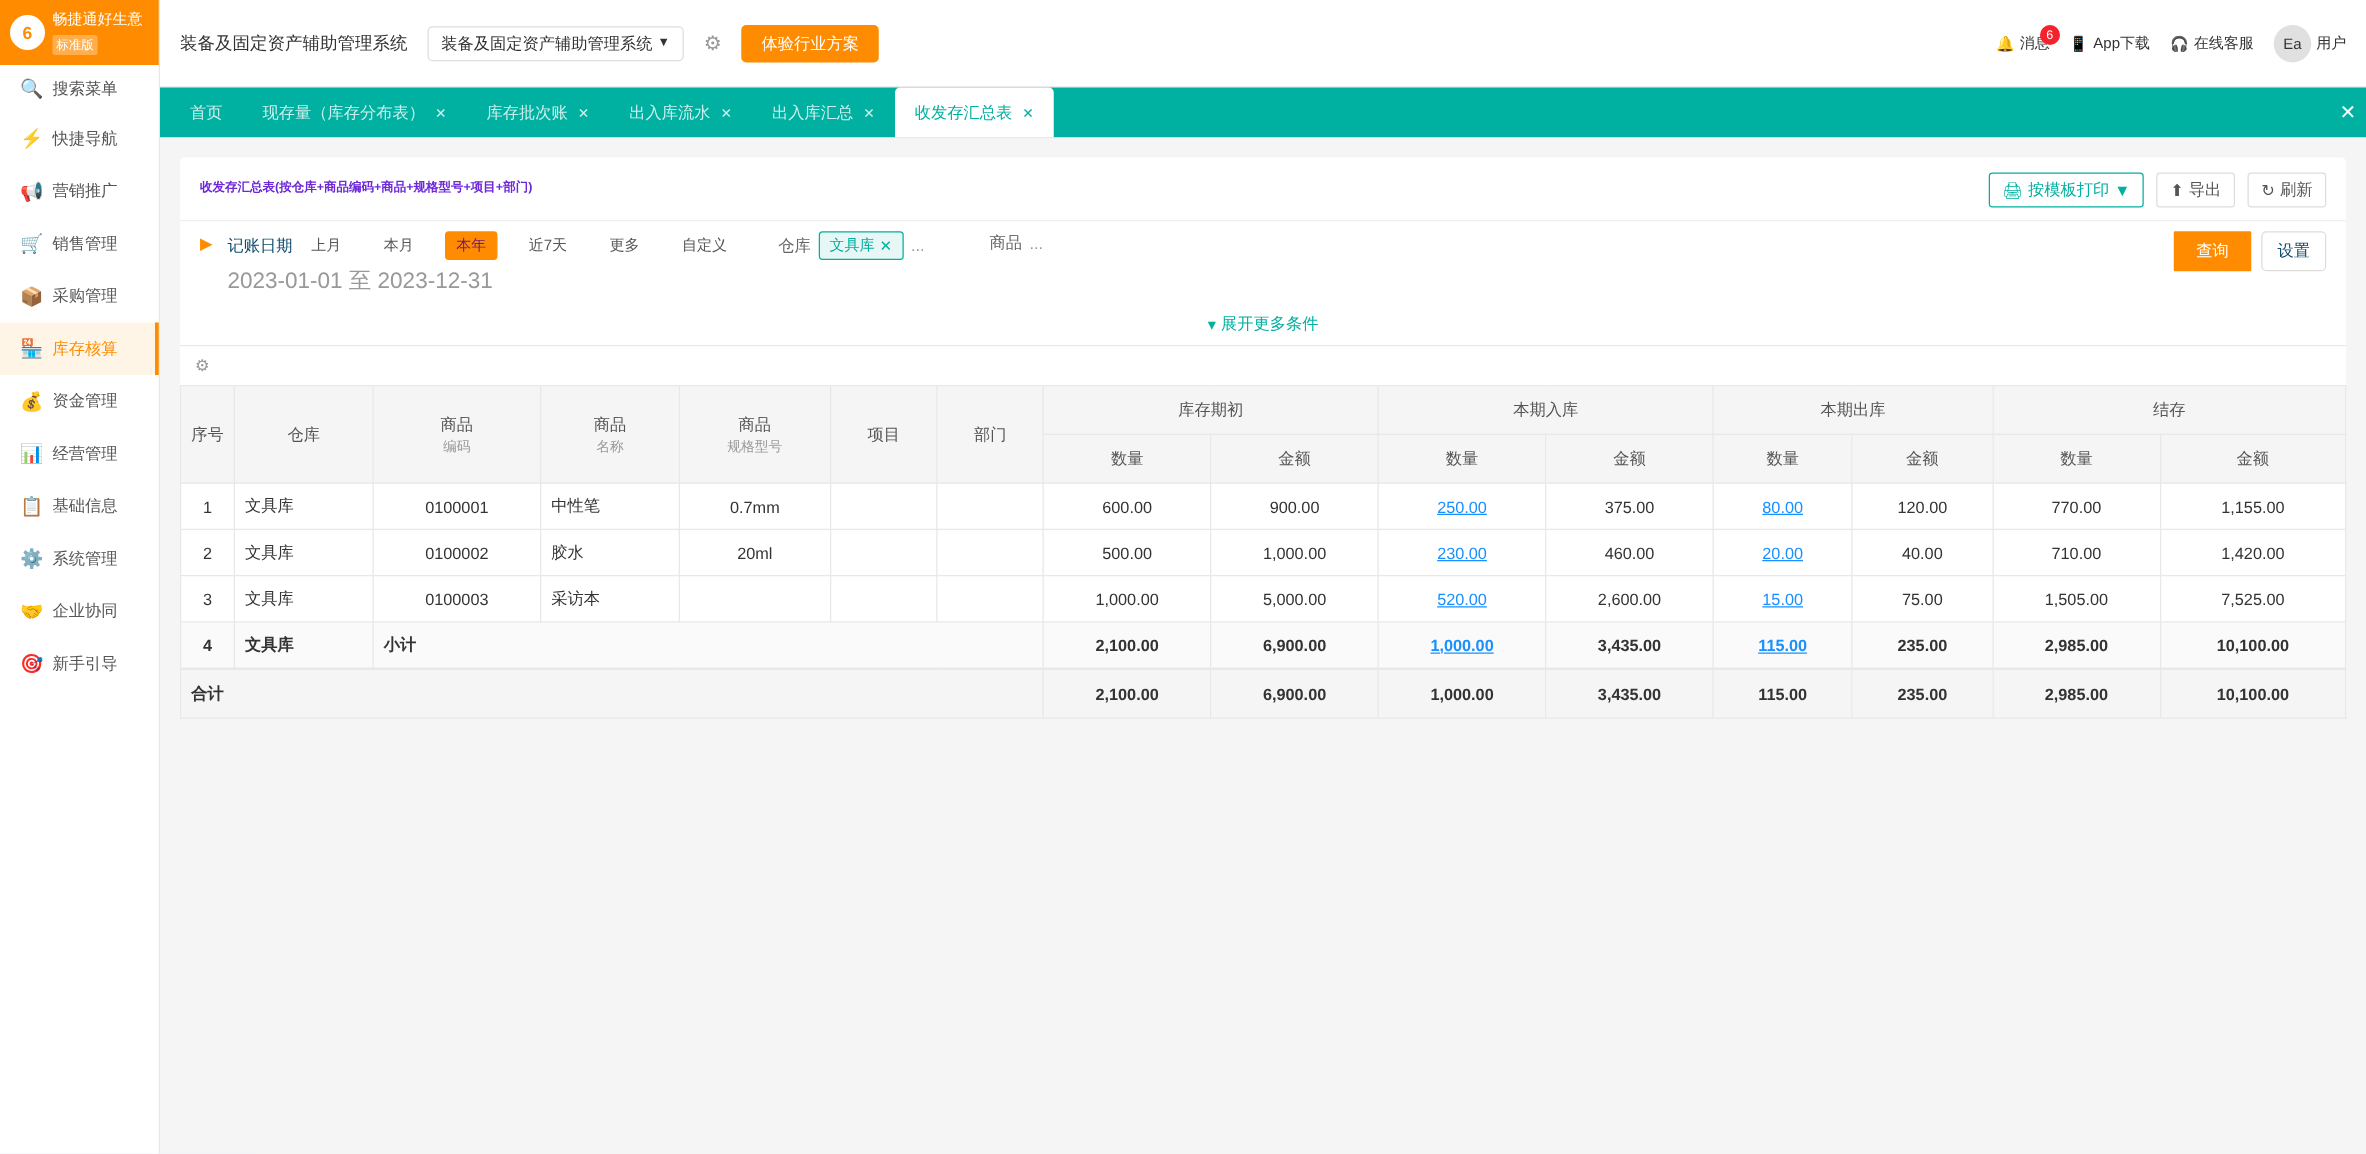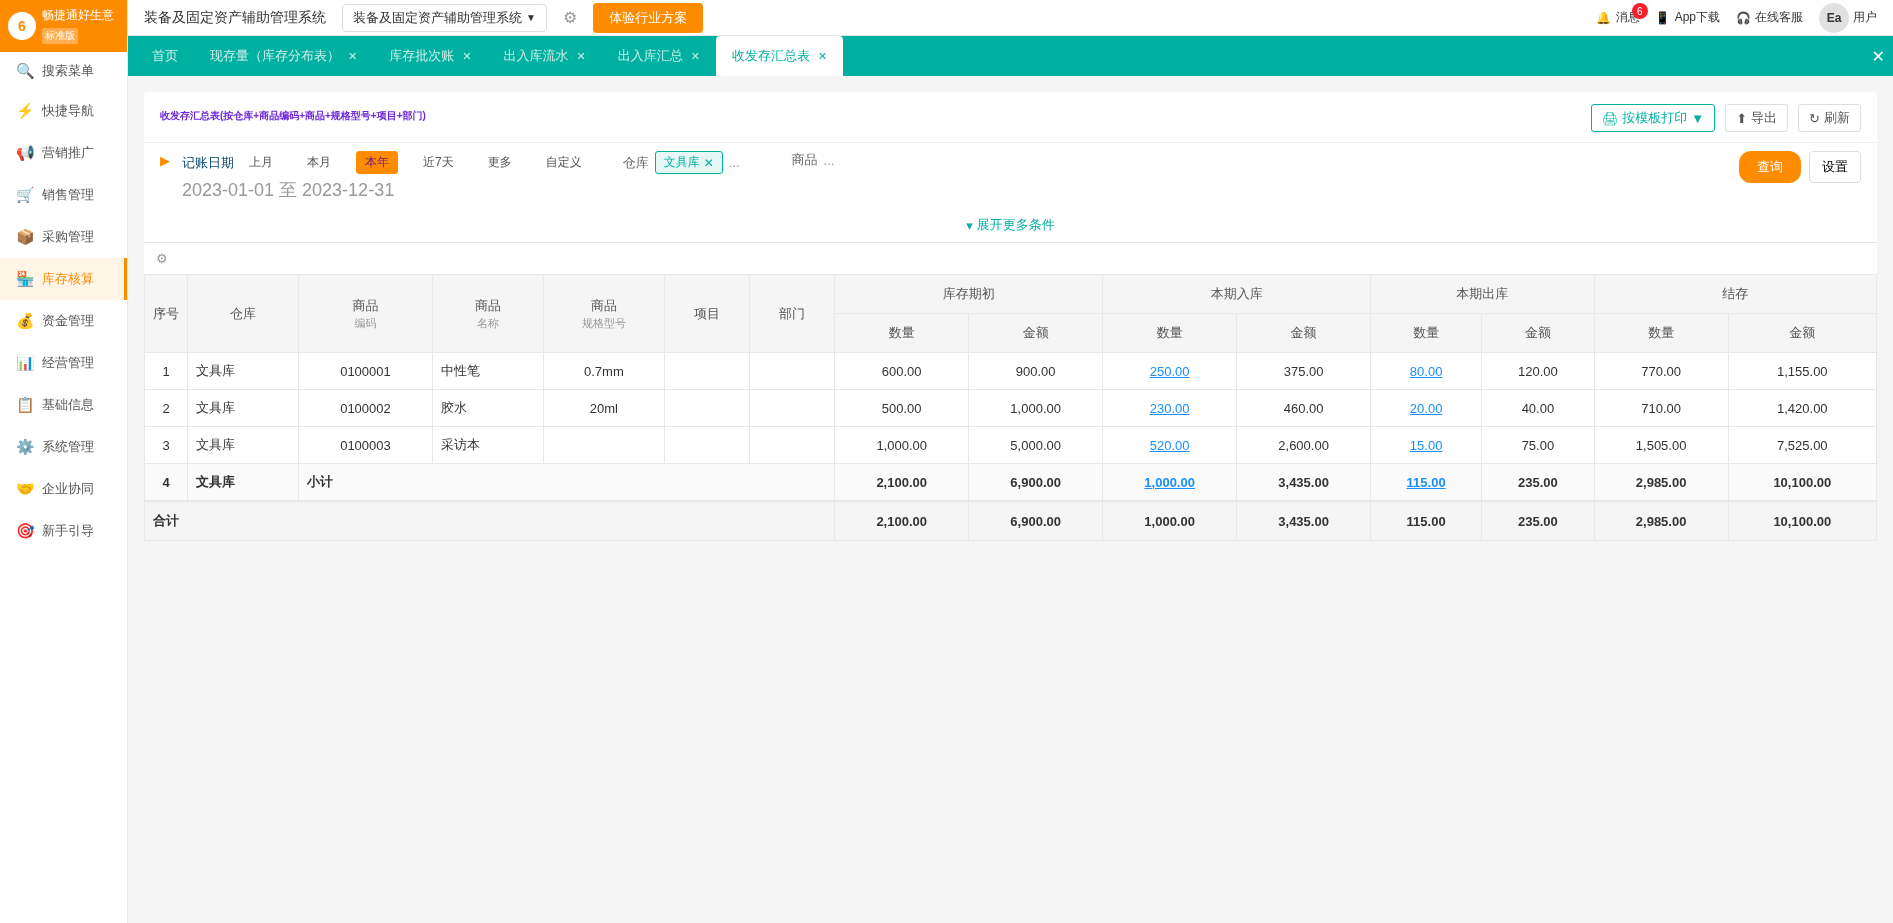--- a/index.html
+++ b/index.html
@@ -12,21 +12,21 @@
     .sidebar-logo-badge { font-size: 10px; background: rgba(255,255,255,0.3); border-radius: 2px; padding: 1px 3px; margin-top: 4px; display: inline-block; }
     .sidebar-item { display: flex; align-items: center; gap: 8px; padding: 12px 16px; cursor: pointer; color: #555; font-size: 13px; }
     .sidebar-item.active { background: #fff5e6; color: #ff8c00; border-right: 3px solid #ff8c00; }
     .sidebar-item-icon { font-size: 15px; width: 18px; text-align: center; }
     .sidebar-search { display: flex; align-items: center; gap: 8px; padding: 10px 16px; cursor: pointer; color: #555; font-size: 13px; }
 
     
     .main { flex: 1; display: flex; flex-direction: column; overflow: hidden; }
 
     
-    .topbar { background: #fff; border-bottom: 1px solid #e8e8e8; display: flex; align-items: center; padding: 0 16px; height: 36px; gap: 16px; }
+    .topbar { background: #fff; border-bottom: 1px solid #e8e8e8; display: flex; align-items: center; padding: 0 16px; height: 70px; gap: 16px; }
     .topbar-dropdown { display: flex; align-items: center; gap: 4px; border: 1px solid #ddd; border-radius: 4px; padding: 4px 10px; cursor: pointer; font-size: 13px; }
     .topbar-actions { display: flex; align-items: center; gap: 16px; margin-left: auto; }
     .topbar-btn-trial { background: #ff8c00; color: #fff; border: none; border-radius: 4px; padding: 6px 16px; cursor: pointer; font-size: 13px; }
     .topbar-icon-item { display: flex; align-items: center; gap: 4px; cursor: pointer; font-size: 12px; position: relative; }
     .badge { background: #f5222d; color: #fff; border-radius: 50%; width: 16px; height: 16px; font-size: 10px; display: flex; align-items: center; justify-content: center; position: absolute; top: -6px; right: -8px; }
 
     
     .tabbar { background: #00b0a0; display: flex; align-items: center; padding: 0 8px; height: 40px; }
     .tab { display: flex; align-items: center; gap: 6px; padding: 0 16px; height: 40px; cursor: pointer; color: rgba(255,255,255,0.8); font-size: 13px; white-space: nowrap; }
     .tab.active { background: #fff; color: #00b0a0; border-radius: 4px 4px 0 0; }
@@ -34,22 +34,22 @@
     .tabbar-close-btn { margin-left: auto; color: #fff; cursor: pointer; font-size: 16px; }
 
     
     .content { flex: 1; background: #f5f5f5; overflow: auto; padding: 16px; }
     .page-title { font-size: 10px; font-weight: bold; color: #6d28d9; margin-bottom: 14px; }
     .filter-date-btn { padding: 2px 8px; border-radius: 3px; cursor: pointer; font-size: 12px; color: #555; border: 1px solid transparent; }
     .filter-date-btn.active { background: #ff8c00; color: #701a75; border-color: #ff8c00; }
     .filter-tag { background: #e6f7f5; border: 1px solid #00b0a0; border-radius: 3px; padding: 2px 8px; font-size: 12px; color: #00b0a0; display: flex; align-items: center; gap: 4px; }
     .filter-tag-close { cursor: pointer; }
     .filter-more { color: #999; cursor: pointer; font-size: 13px; }
-    .btn-query { background: #ff8c00; color: #fff; border: none; border-radius: 12px; padding: 6px 18px; cursor: pointer; font-size: 13px; }
-    .btn-setting { border: 1px solid #ddd; background: #fff; color: #000000; border-radius: 4px; padding: 6px 12px; cursor: pointer; font-size: 13px; }
+    .btn-query { background: #ff8c00; color: #fff; border: none; border-radius: 1px; padding: 6px 18px; cursor: pointer; font-size: 13px; }
+    .btn-setting { border: 1px solid #ddd; background: #fff; color: #0c4a6e; border-radius: 4px; padding: 6px 12px; cursor: pointer; font-size: 13px; }
     .expand-btn { display: flex; align-items: center; gap: 4px; color: #00b0a0; cursor: pointer; font-size: 13px; }
 
     
     .table-section { background: #fff; margin-top: 0; }
     .gear-icon { color: #999; cursor: pointer; }
 
     table { width: 100%; border-collapse: collapse; font-size: 13px; }
     thead tr { background: #f5f5f5; }
     th { padding: 10px 8px; text-align: center; border: 1px solid #e8e8e8; color: #555; font-weight: 500; white-space: nowrap; }
     td { padding: 9px 8px; border: 1px solid #e8e8e8; text-align: center; white-space: nowrap; }
@@ -60,21 +60,21 @@
     
     .table-footer { background: #f5f5f5; border-top: 2px solid #e8e8e8; }
     .table-footer td { font-weight: bold; padding: 10px 8px; }
     .report-toolbar-btn { display: flex; align-items: center; gap: 4px; color: #555; cursor: pointer; font-size: 13px; border: 1px solid #ddd; border-radius: 3px; padding: 4px 10px; }
     .report-toolbar-btn.green { color: #00b0a0; border-color: #00b0a0; }
 
     
     .th-group { background: #f5f5f5; }
 
     
-    .user-ea { background: #e0e0e0; border-radius: 50%; width: 30px; height: 30px; display: flex; align-items: center; justify-content: center; font-size: 12px; font-weight: bold; cursor: pointer; }
+    .user-ea { background: #e0e0e0; border-radius: 50%; width: 30px; height: 30px; display: flex; align-items: center; justify-content: center; font-size: 12px; font-weight: normal; cursor: pointer; }
   </style>
 </head>
 <body>
 
 <div class="sidebar">
   <div class="sidebar-logo">
     <div class="sidebar-logo-icon">6</div>
     <div>
       <div style="font-size:12px;line-height:1.3;">畅捷通好生意</div>
       <div class="sidebar-logo-badge">标准版</div>

